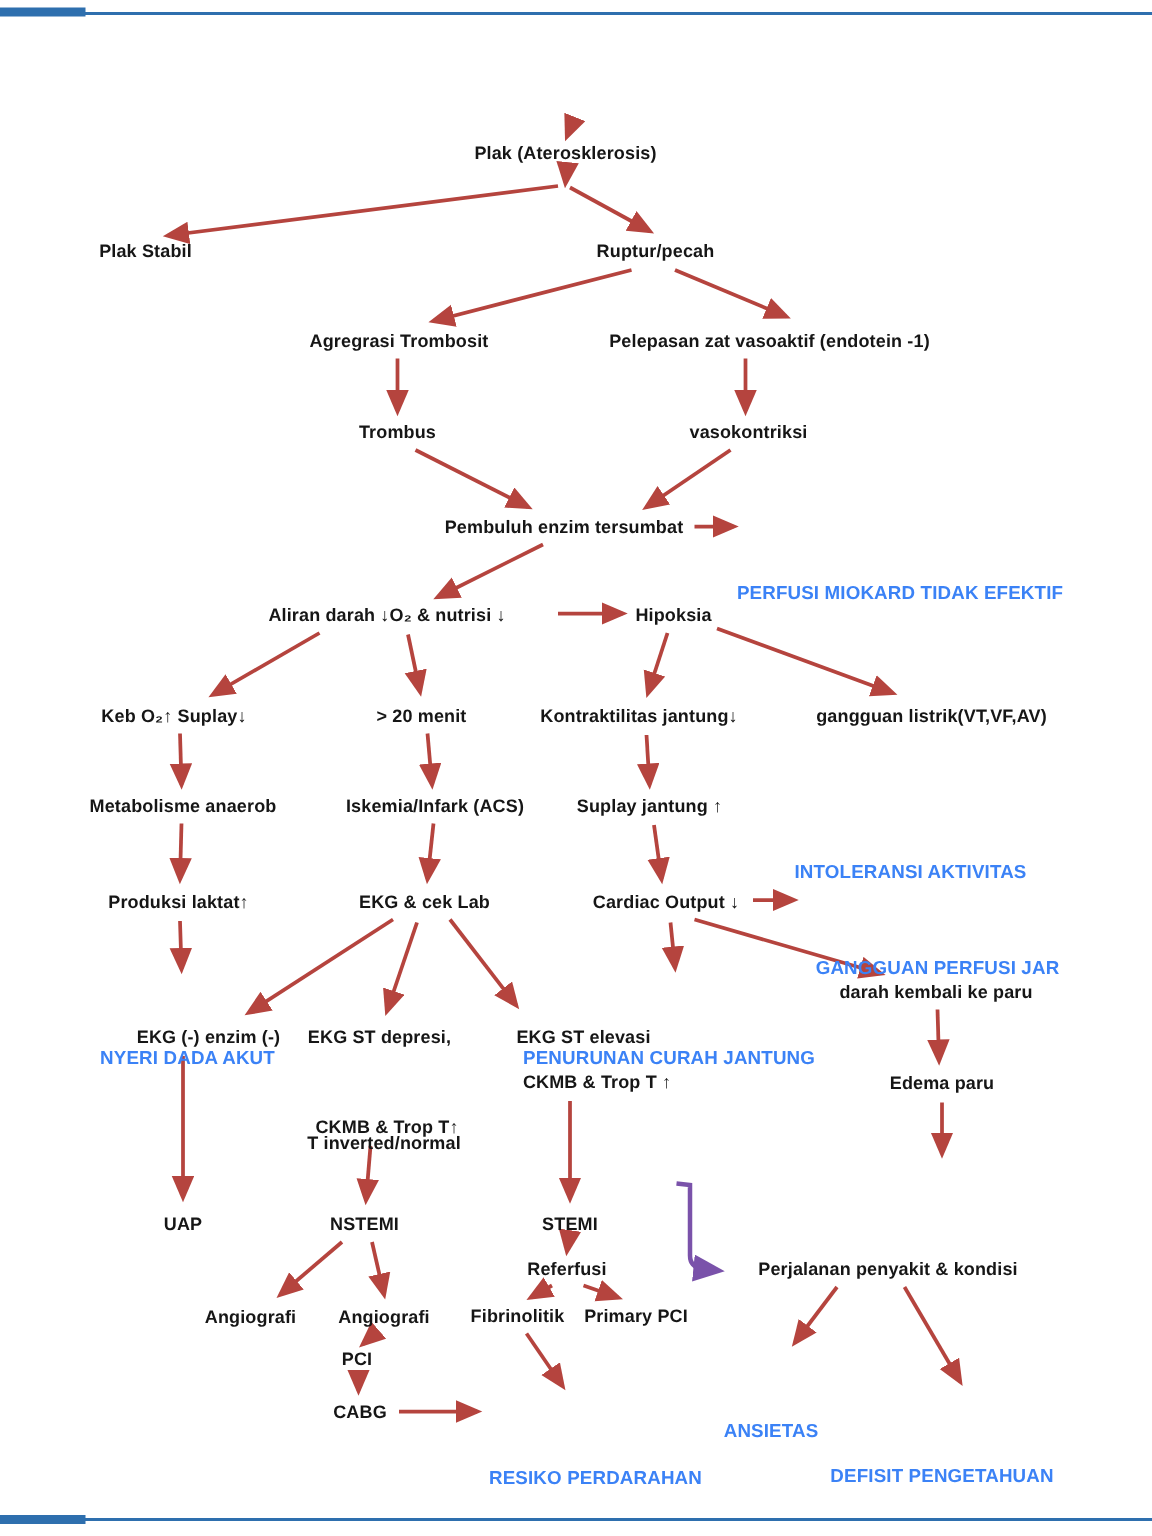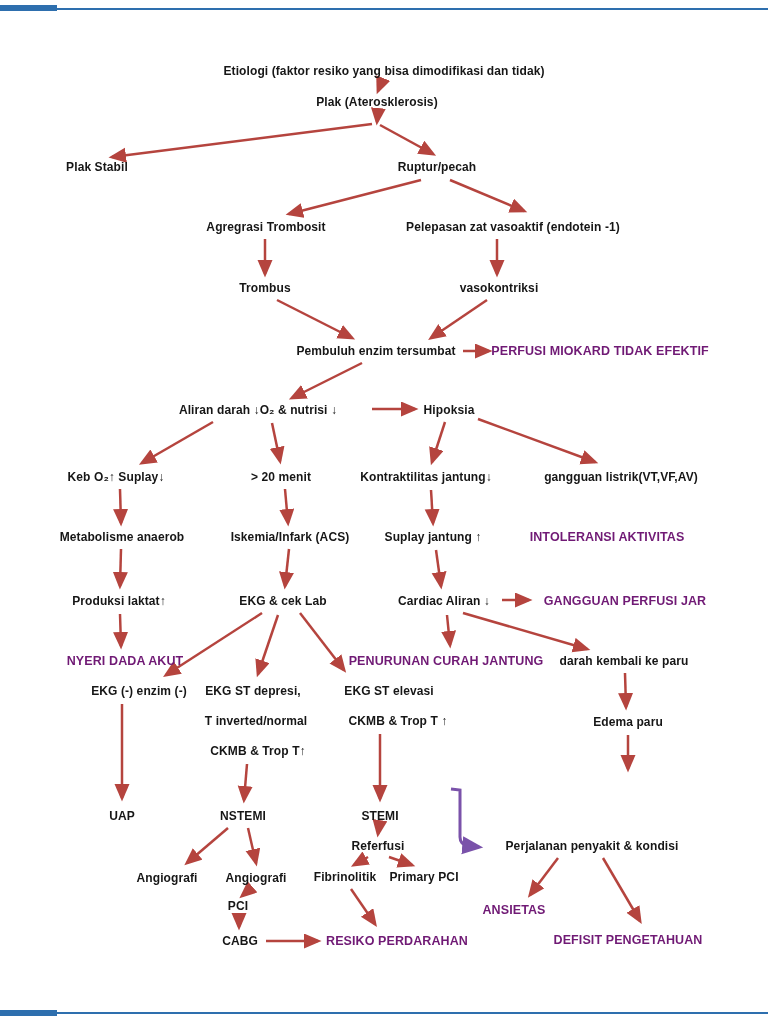--- a/index.html
+++ b/index.html
@@ -2,21 +2,21 @@
 <html><head>
 <meta charset="utf-8">
 <style>
   * { margin:0; padding:0; box-sizing:border-box; }
   html,body { background:#ffffff; }
   body { font-family:"Liberation Sans", sans-serif; }
   .page { position:relative; width:768px; height:1024px; margin:0 auto; background:#ffffff; overflow:hidden; }
   .arrows { position:absolute; left:0; top:0; width:768px; height:1024px; pointer-events:none; }
   .n { position:absolute; transform:translate(-50%,-50%); white-space:nowrap;
        font-weight:700; font-size:12px; color:#161616; letter-spacing:.1px; }
-  .emph { font-size:12.5px; color:#701a75; }
+  .emph { font-size:12.5px; color:#3b82f6;margin-top:44px; }
   .cite { font-size:13px; color:#000; }
   .bline { position:absolute; background:#2e6fae; }
 </style>
 </head>
 <body>
 
 <div class="page">
 
   <div class="bline" style="left:0;top:5px;width:57px;height:6px"></div>
   <div class="bline" style="left:0;top:8px;width:768px;height:2px"></div>
@@ -76,21 +76,20 @@
       <line x1="250" y1="889" x2="242" y2="896" marker-end="url(#ar)"></line>
       <line x1="239" y1="915" x2="239" y2="927" marker-end="url(#ar)"></line>
       <line x1="266" y1="941" x2="318" y2="941" marker-end="url(#ar)"></line>
       <line x1="351" y1="889" x2="375" y2="924" marker-end="url(#ar)"></line>
       <line x1="558" y1="858" x2="530" y2="895" marker-end="url(#ar)"></line>
       <line x1="603" y1="858" x2="640" y2="921" marker-end="url(#ar)"></line>
     </g>
     <path d="M451,789 L460,790 L460,837 Q460,845 469,846 L479,847" stroke="#7a52aa" stroke-width="3" fill="none" marker-end="url(#ap)"></path>
   </svg>
 
-  <div class="n" style="left:384px;top:71px">Etiologi (faktor resiko yang bisa dimodifikasi dan tidak)</div>
   <div class="n" style="left:377px;top:102px">Plak (Aterosklerosis)</div>
   <div class="n" style="left:97px;top:167px">Plak Stabil</div>
   <div class="n" style="left:437px;top:167px">Ruptur/pecah</div>
   <div class="n" style="left:266px;top:227px">Agregrasi Trombosit</div>
   <div class="n" style="left:513px;top:227px">Pelepasan zat vasoaktif (endotein -1)</div>
   <div class="n" style="left:265px;top:288px">Trombus</div>
   <div class="n" style="left:499px;top:288px">vasokontriksi</div>
   <div class="n" style="left:376px;top:351px">Pembuluh enzim tersumbat</div>
   <div class="n emph" style="left:600px;top:351px">PERFUSI MIOKARD TIDAK EFEKTIF</div>
   <div class="n" style="left:258px;top:410px">Aliran darah ↓O₂ &amp; nutrisi ↓</div>
@@ -98,28 +97,28 @@
   <div class="n" style="left:116px;top:477px">Keb O₂↑ Suplay↓</div>
   <div class="n" style="left:281px;top:477px">&gt; 20 menit</div>
   <div class="n" style="left:426px;top:477px">Kontraktilitas jantung↓</div>
   <div class="n" style="left:621px;top:477px">gangguan listrik(VT,VF,AV)</div>
   <div class="n" style="left:122px;top:537px">Metabolisme anaerob</div>
   <div class="n" style="left:290px;top:537px">Iskemia/Infark (ACS)</div>
   <div class="n" style="left:433px;top:537px">Suplay jantung ↑</div>
   <div class="n emph" style="left:607px;top:537px">INTOLERANSI AKTIVITAS</div>
   <div class="n" style="left:119px;top:601px">Produksi laktat↑</div>
   <div class="n" style="left:283px;top:601px">EKG &amp; cek Lab</div>
-  <div class="n" style="left:444px;top:601px">Cardiac Aliran ↓</div>
+  <div class="n" style="left:444px;top:601px">Cardiac Output ↓</div>
   <div class="n emph" style="left:625px;top:601px">GANGGUAN PERFUSI JAR</div>
   <div class="n emph" style="left:125px;top:661px">NYERI DADA AKUT</div>
   <div class="n emph" style="left:446px;top:661px">PENURUNAN CURAH JANTUNG</div>
   <div class="n" style="left:624px;top:661px">darah kembali ke paru</div>
   <div class="n" style="left:139px;top:691px">EKG (-) enzim (-)</div>
   <div class="n" style="left:253px;top:691px">EKG ST depresi,</div>
-  <div class="n" style="left:256px;top:721px">T inverted/normal</div>
+  <div class="n" style="left:256px;top:762px">T inverted/normal</div>
   <div class="n" style="left:258px;top:751px">CKMB &amp; Trop T↑</div>
   <div class="n" style="left:389px;top:691px">EKG ST elevasi</div>
   <div class="n" style="left:398px;top:721px">CKMB &amp; Trop T ↑</div>
   <div class="n" style="left:628px;top:722px">Edema paru</div>
   <div class="n" style="left:122px;top:816px">UAP</div>
   <div class="n" style="left:243px;top:816px">NSTEMI</div>
   <div class="n" style="left:380px;top:816px">STEMI</div>
   <div class="n" style="left:378px;top:846px">Referfusi</div>
   <div class="n" style="left:345px;top:877px">Fibrinolitik</div>
   <div class="n" style="left:424px;top:877px">Primary PCI</div>

